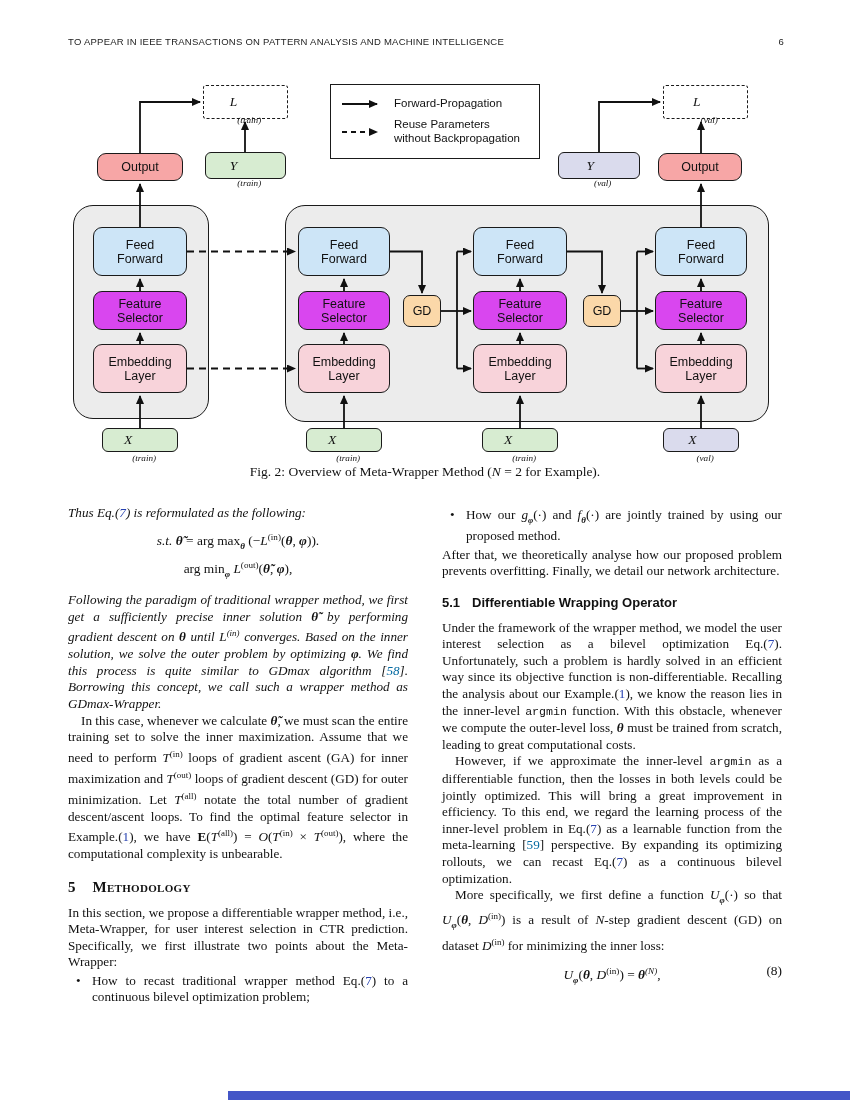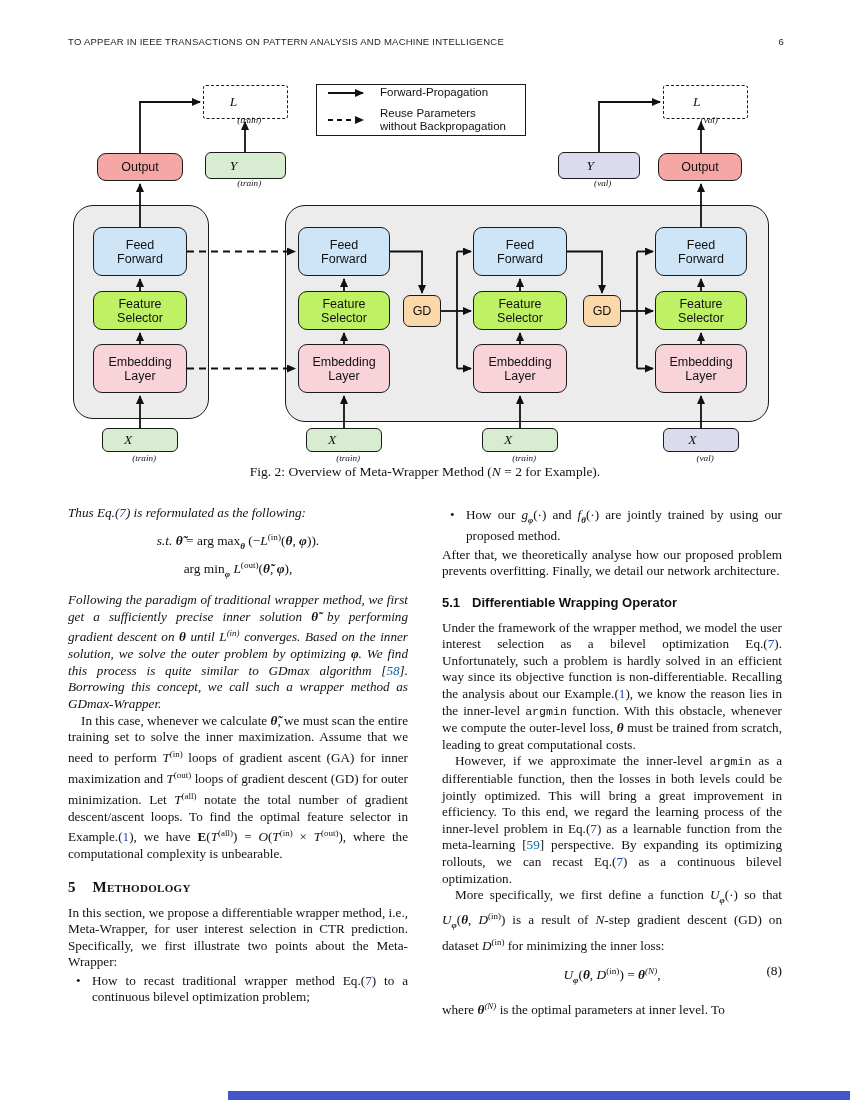--- a/index.html
+++ b/index.html
@@ -14,21 +14,21 @@
   .fig-container{position:absolute;background:#ececec;border:1.6px solid #1a1a1a;border-radius:20px;z-index:1;}
   .fig-arrows{position:absolute;left:0;top:0;z-index:2;}
   .fig-box{position:absolute;z-index:3;display:flex;align-items:center;justify-content:center;
         text-align:center;border:1.5px solid #1a1a1a;border-radius:9px;background:#fff;
         font-family:"Liberation Sans",sans-serif;font-size:12.5px;line-height:1.12;
         white-space:pre-line;box-sizing:border-box;}
   .fig-math{font-family:"Liberation Serif",serif;font-size:13.5px;white-space:nowrap;}
   .c-loss{border-style:dashed;border-radius:3px;border-width:1.4px;}
   .c-output{background:#f7a6a6;}
   .c-ff{background:#cde5f7;}
-  .c-fs{background:#bef264;}
+  .c-fs{background:#d946ef;}
   .c-emb{background:#f8d3da;}
   .c-gd{background:#fbd8a9;border-radius:7px;}
   .c-xt{background:#d7ecd1;border-radius:6px;}
   .c-xv{background:#dadbed;border-radius:6px;}
   .fig-legend{position:absolute;z-index:3;background:#fff;border:1.3px solid #1a1a1a;
         display:flex;flex-direction:column;justify-content:center;gap:7px;padding:6px 10px;
         font-family:"Liberation Sans",sans-serif;font-size:11.5px;line-height:1.2;box-sizing:border-box;}
   .leg-row{display:flex;align-items:center;gap:9px;}
   .leg-lines{display:flex;flex-direction:column;}
   .fig-caption{position:absolute;top:464px;left:0;width:850px;text-align:center;font-size:13.5px;}
@@ -128,21 +128,21 @@
 
     <div class="fig-box c-loss fig-math" style="left:135px;top:5px;width:85px;height:34px">
         <span class="i">L</span>
         <span class="sup i">(train)</span>
       </div>
     <div class="fig-box c-loss fig-math" style="left:595px;top:5px;width:85px;height:34px">
         <span class="i">L</span>
         <span class="sup i">(val)</span>
       </div>
 
-    <div class="fig-legend" style="left:248px;top:4px;width:210px;height:52px">
+    <div class="fig-legend" style="left:262px;top:4px;width:210px;height:75px">
       <div class="leg-row">
         <svg width="44" height="10">
           <defs>
             <marker id="ahL1" markerUnits="userSpaceOnUse" markerWidth="10" markerHeight="9" refX="8" refY="4" orient="auto">
                 <path d="M0,0 L9,4 L0,8 Z" fill="#111"></path>
               </marker>
           </defs>
           <line x1="1" y1="5" x2="36" y2="5" stroke="#111" stroke-width="1.8" marker-end="url(#ahL1)"></line>
         </svg>
         <span>Forward-Propagation</span>
@@ -263,17 +263,16 @@
 
     <p><span>Under the framework of the wrapper method, we model the user interest selection as a bilevel optimization Eq.(</span><span class="bl">7</span><span>). Unfortunately, such a problem is hardly solved in an efficient way since its objective function is non-differentiable. Recalling the analysis about our Example.(</span><span class="bl">1</span><span>), we know the reason lies in the inner-level </span><span class="tt">argmin</span><span> function. With this obstacle, whenever we compute the outer-level loss, </span><span class="bi">θ</span><span> must be trained from scratch, leading to great computational costs.</span></p>
     <p class="indent"><span>However, if we approximate the inner-level </span><span class="tt">argmin</span><span> as a differentiable function, then the losses in both levels could be jointly optimized. This will bring a great improvement in efficiency. To this end, we regard the learning process of the inner-level problem in Eq.(</span><span class="bl">7</span><span>) as a learnable function from the meta-learning [</span><span class="g">59</span><span>] perspective. By expanding its optimizing rollouts, we can recast Eq.(</span><span class="bl">7</span><span>) as a continuous bilevel optimization.</span></p>
     <p class="indent"><span>More specifically, we first define a function </span><span class="i">U</span><span class="sub bi">φ</span><span>(·) so that </span><span class="i">U</span><span class="sub bi">φ</span><span>(</span><span class="bi">θ</span><span>, </span><span class="cal">D</span><span class="sup">(in)</span><span>) is a result of </span><span class="i">N</span><span>-step gradient descent (GD) on dataset </span><span class="cal">D</span><span class="sup">(in)</span><span> for minimizing the inner loss:</span></p>
 
     <div class="eq-row">
       <span><span class="i">U</span><span class="sub bi">φ</span><span>(</span><span class="bi">θ</span><span>, </span><span class="cal">D</span><span class="sup">(in)</span><span>) = </span><span class="bi">θ</span><span class="sup i">(N)</span><span>,</span></span>
       <span class="eq-tag">(8)</span>
     </div>
 
-    <p><span>where </span><span class="bi">θ</span><span class="sup i">(N)</span><span> is the optimal parameters at inner level. To</span></p>
   </div>
 
   <div class="bottom-bar"></div>
 </div>
 
 </body></html>

